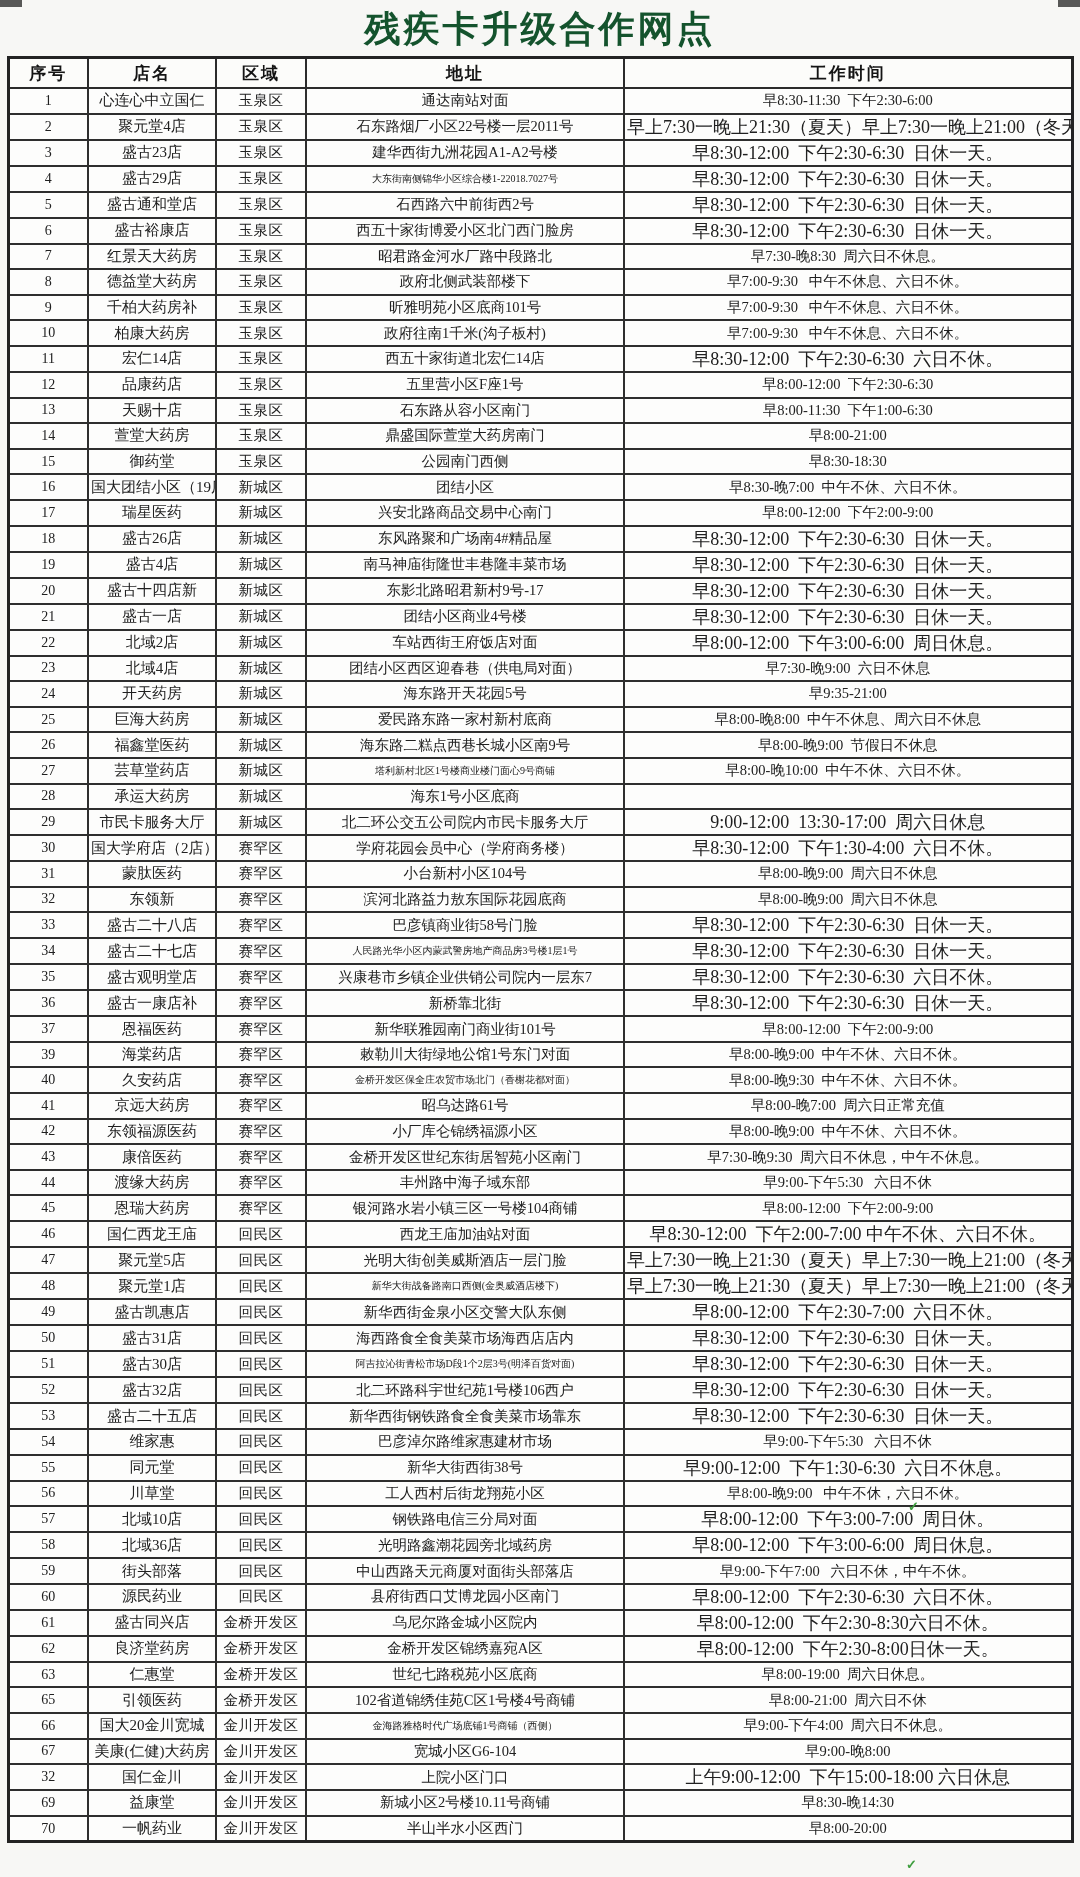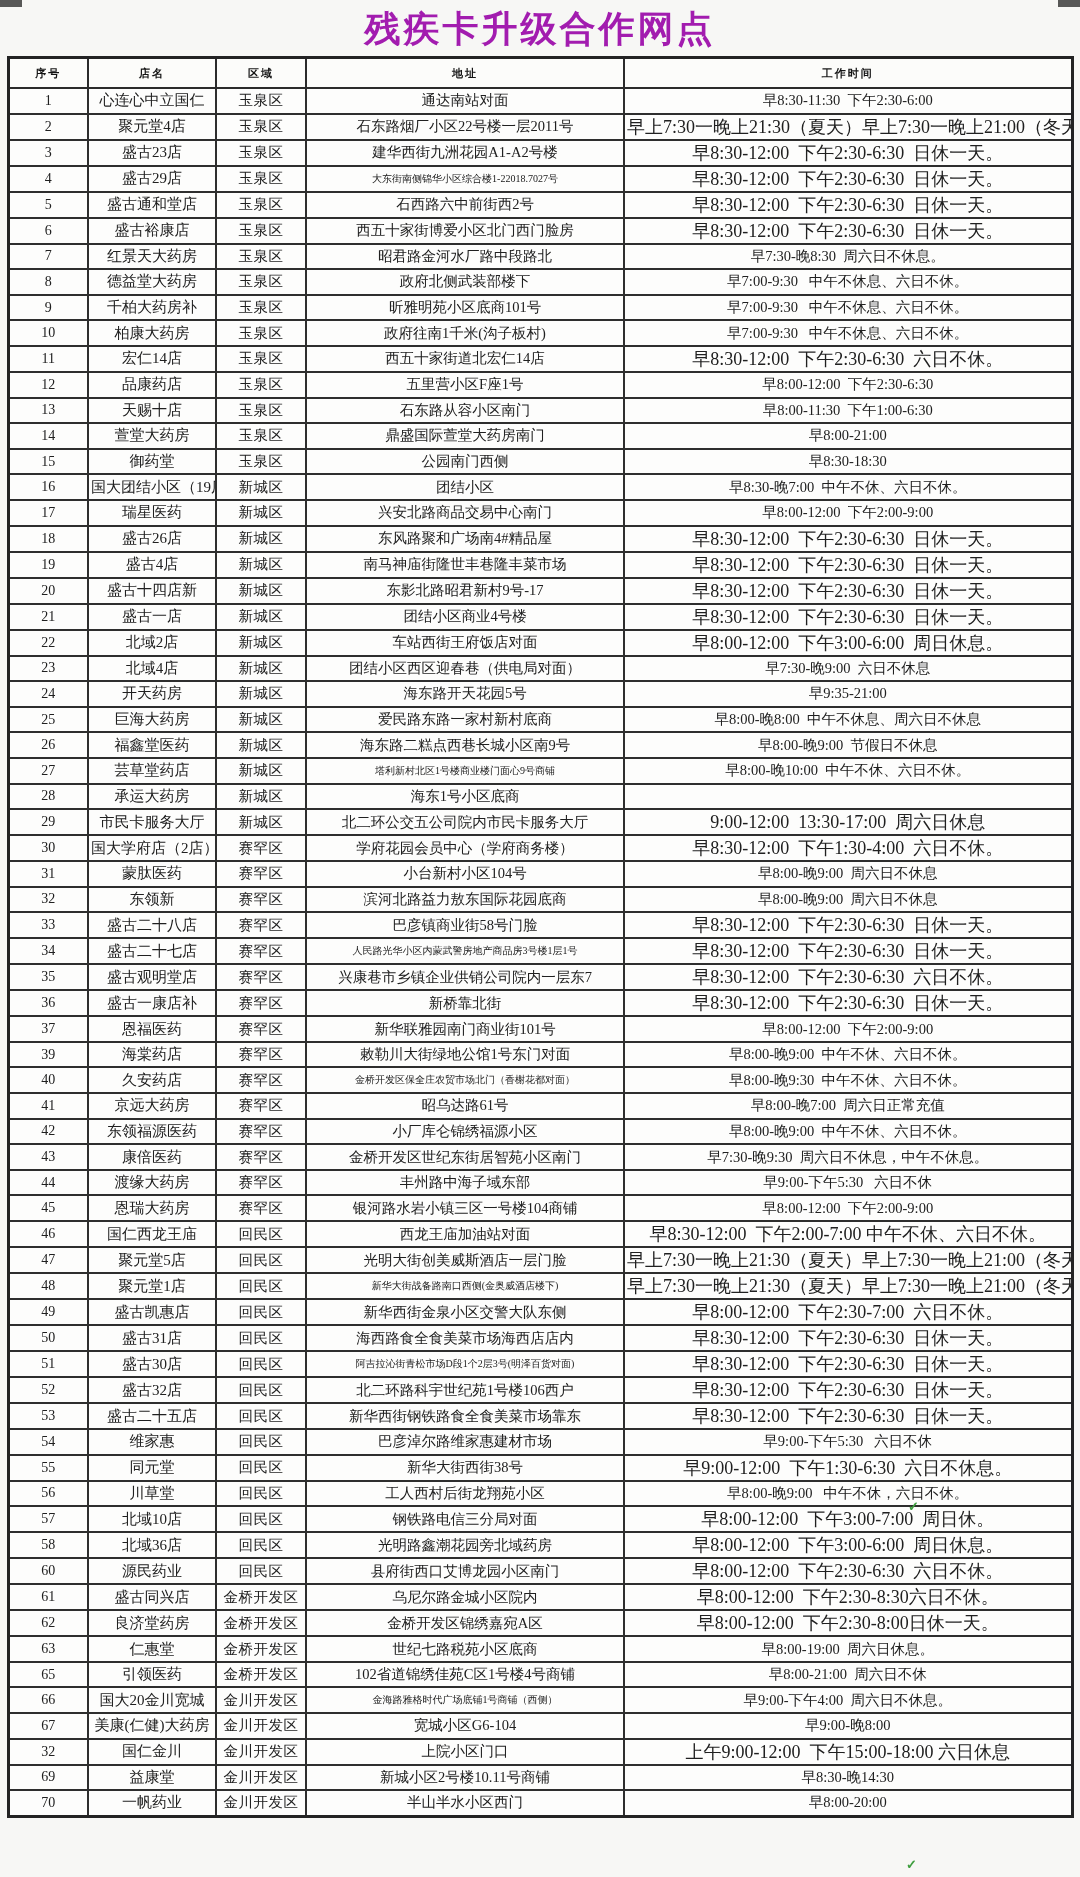--- a/index.html
+++ b/index.html
@@ -9,34 +9,34 @@
     font-family:"Liberation Serif","DejaVu Serif",serif;
     color:#1c1c1c;
     position:relative;
     overflow:hidden;
   }
   .page-title{
     margin:6px auto 4px auto;
     height:46px;line-height:46px;
     text-align:center;
     font-size:36px;font-weight:bold;
-    letter-spacing:3px;color:#a21caf;
+    letter-spacing:3px;color:#14532d;
   }
   table.net-table{
     border-collapse:collapse;
     table-layout:fixed;
     width:1064px;
     margin:0 auto;
     background:#fdfdfc;
     border:3px solid #232323;
   }
   .net-table th{
     border:2px solid #2b2b2b;
     height:28px;
-    font-size:11px;font-weight:bold;
+    font-size:17px;font-weight:bold;
     text-align:center;
     padding:0 2px;
     letter-spacing:2px;
     color:#141414;
     background:#fcfcfa;
     margin-left:12px;
   }
   .net-table td{
     border:2px solid #2e2e2e;
     height:23.6px;
@@ -484,20 +484,27 @@
         <td class="c4 hsmall">早8:00-12:00  下午3:00-7:00  周日休。</td>
       </tr>
       <tr>
         <td class="c0">58</td>
         <td class="c1">北域36店</td>
         <td class="c2">回民区</td>
         <td class="c3">光明路鑫潮花园旁北域药房</td>
         <td class="c4 hsmall">早8:00-12:00  下午3:00-6:00  周日休息。</td>
       </tr>
       <tr>
+        <td class="c0">59</td>
+        <td class="c1">街头部落</td>
+        <td class="c2">回民区</td>
+        <td class="c3">中山西路天元商厦对面街头部落店</td>
+        <td class="c4">早9:00-下午7:00   六日不休，中午不休。</td>
+      </tr>
+      <tr>
         <td class="c0">60</td>
         <td class="c1">源民药业</td>
         <td class="c2">回民区</td>
         <td class="c3">县府街西口艾博龙园小区南门</td>
         <td class="c4 hsmall">早8:00-12:00  下午2:30-6:30  六日不休。</td>
       </tr>
       <tr>
         <td class="c0">61</td>
         <td class="c1">盛古同兴店</td>
         <td class="c2">金桥开发区</td>

